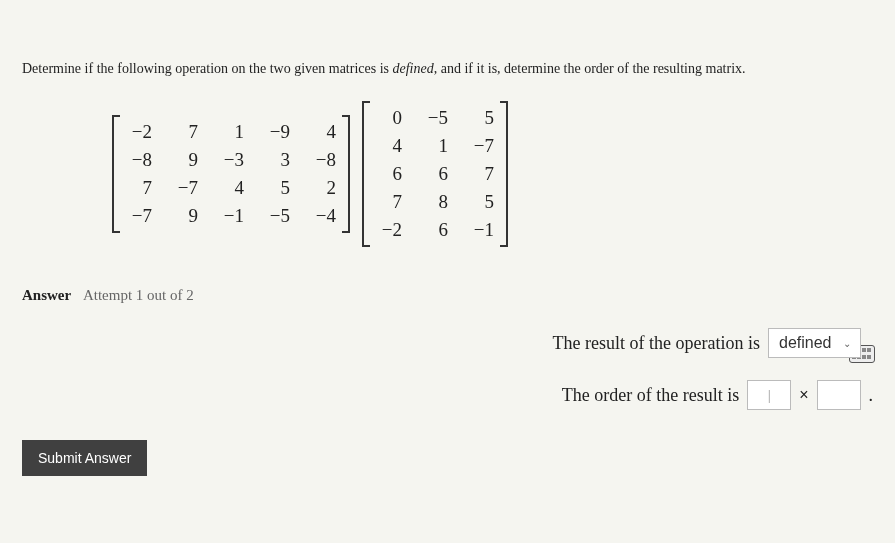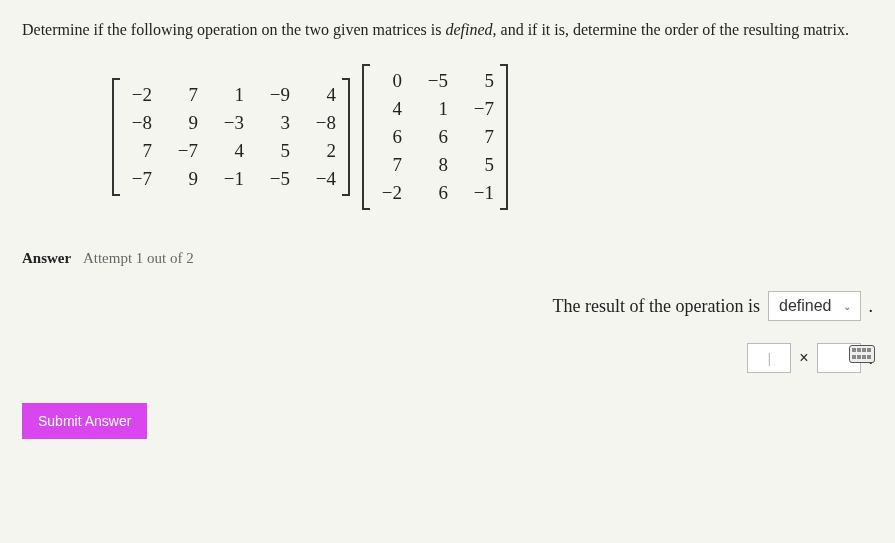--- a/index.html
+++ b/index.html
@@ -10,23 +10,24 @@
     body {
       font-family: Georgia, 'Times New Roman', serif;
       background: #f5f5f0;
       width: 895px;
       height: 543px;
       padding: 18px 22px;
       color: #222;
       position: relative;
     }
     .question-text {
-      font-size: 16px;
+      font-size: 14px;
       line-height: 1.5;
       margin-bottom: 22px;
+      margin-top: 40px;
     }
     .italic {
       font-style: italic;
     }
     .matrices-container {
       display: flex;
       align-items: center;
       justify-content: flex-start;
       margin-left: 90px;
       gap: 12px;
@@ -115,21 +116,21 @@
       width: 44px;
       height: 30px;
       font-size: 15px;
       color: #999;
     }
     .times {
       font-family: Arial, sans-serif;
       font-size: 16px;
     }
     .submit-btn {
-      background: #d946ef;
+      background: #404040;
       color: #fff;
       border: none;
       padding: 10px 16px;
       font-size: 14px;
       font-family: Arial, sans-serif;
       cursor: pointer;
       margin-top: 8px;
     }
     .keyboard-icon {
       position: absolute;
@@ -228,20 +229,21 @@
   <div class="line">
     <span>The result of the operation is</span>
     <span class="select-box">
       <span>defined</span>
       <span class="chevron">⌄</span>
     </span>
     <span>.</span>
   </div>
 
   <div class="line">
+    <span>The order of the result is</span>
     <span class="input-box">|</span>
     <span class="times">×</span>
     <span class="input-box"></span>
     <span>.</span>
   </div>
 
   <button class="submit-btn">Submit Answer</button>
 </div>
 
 </body></html>

